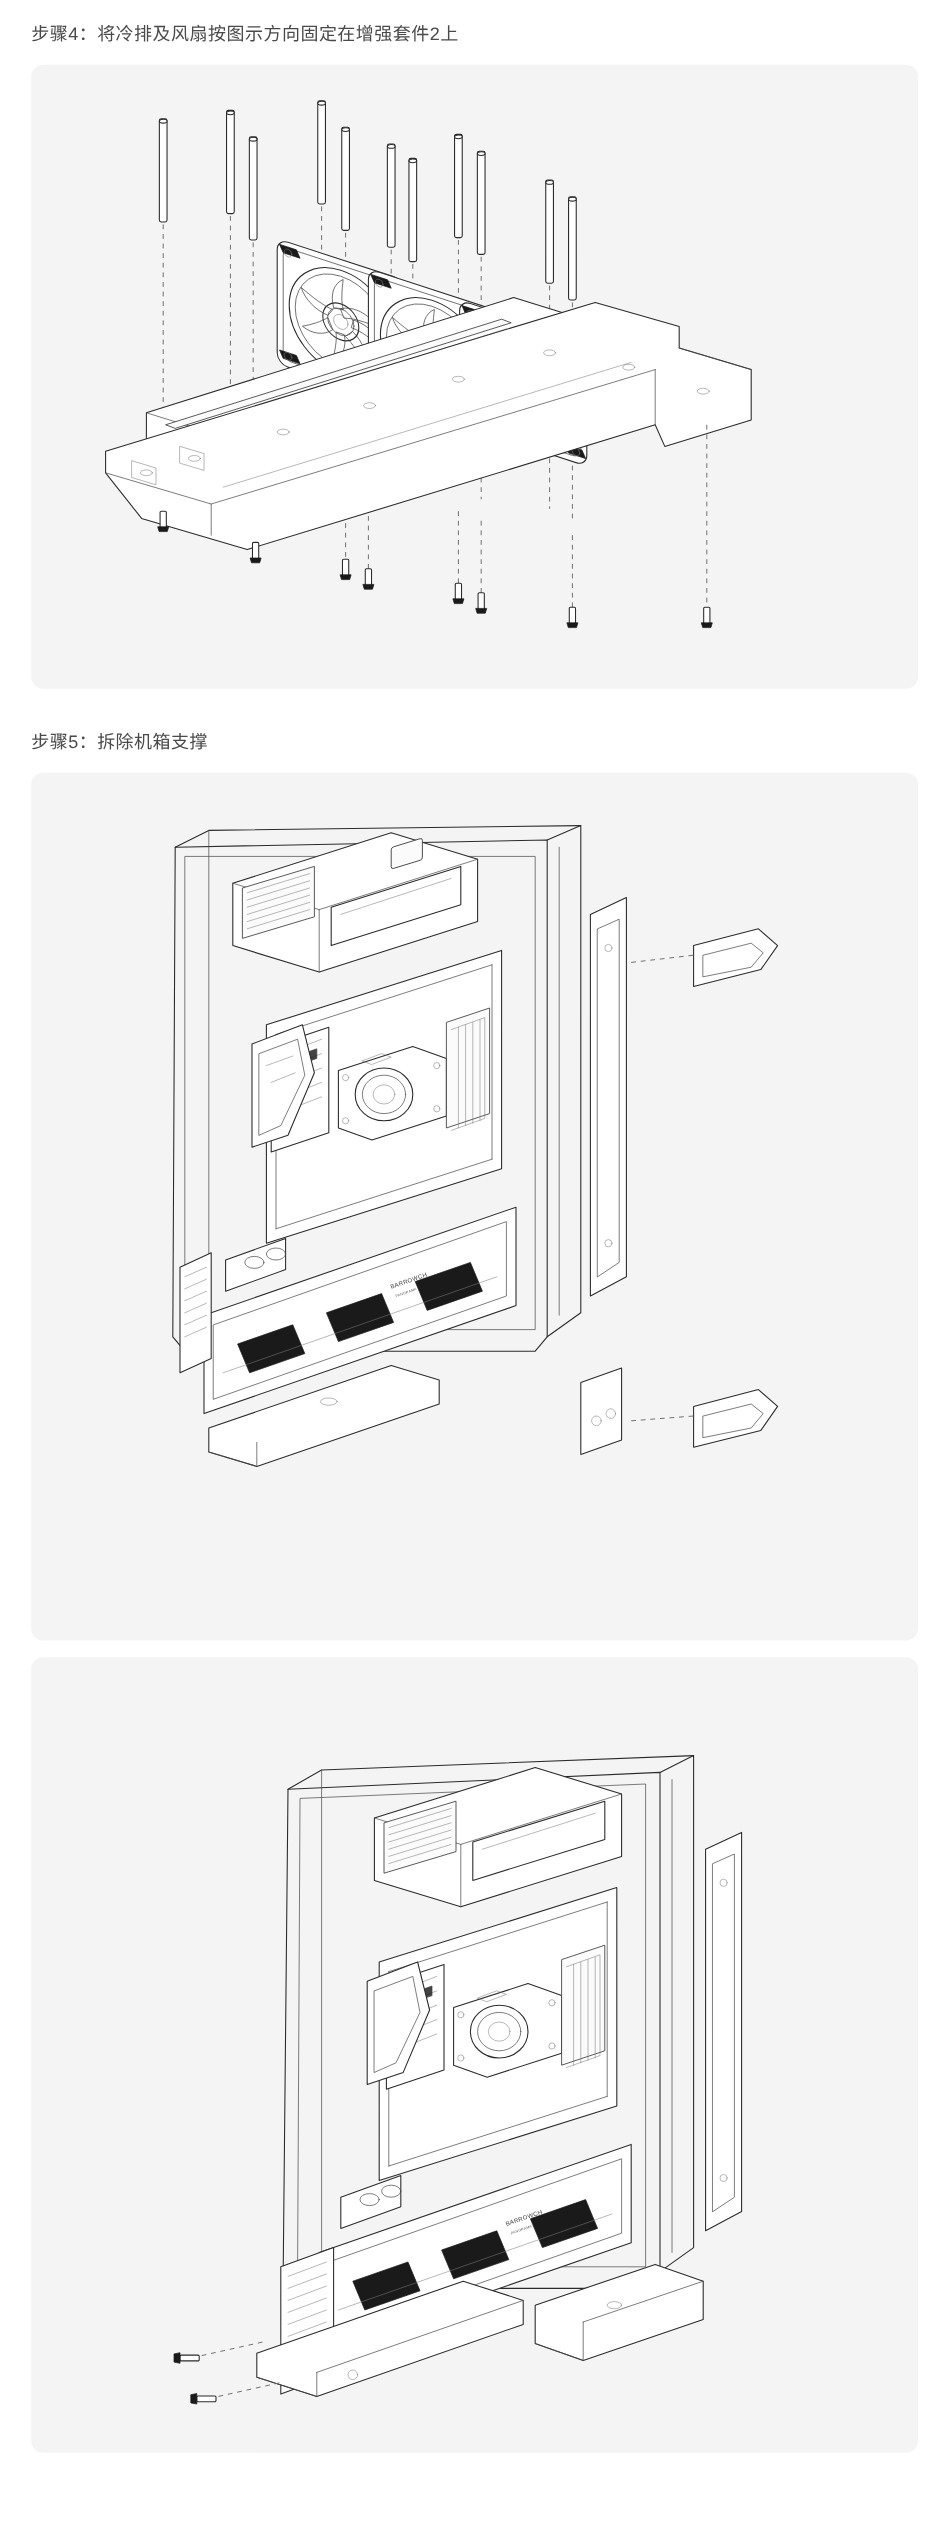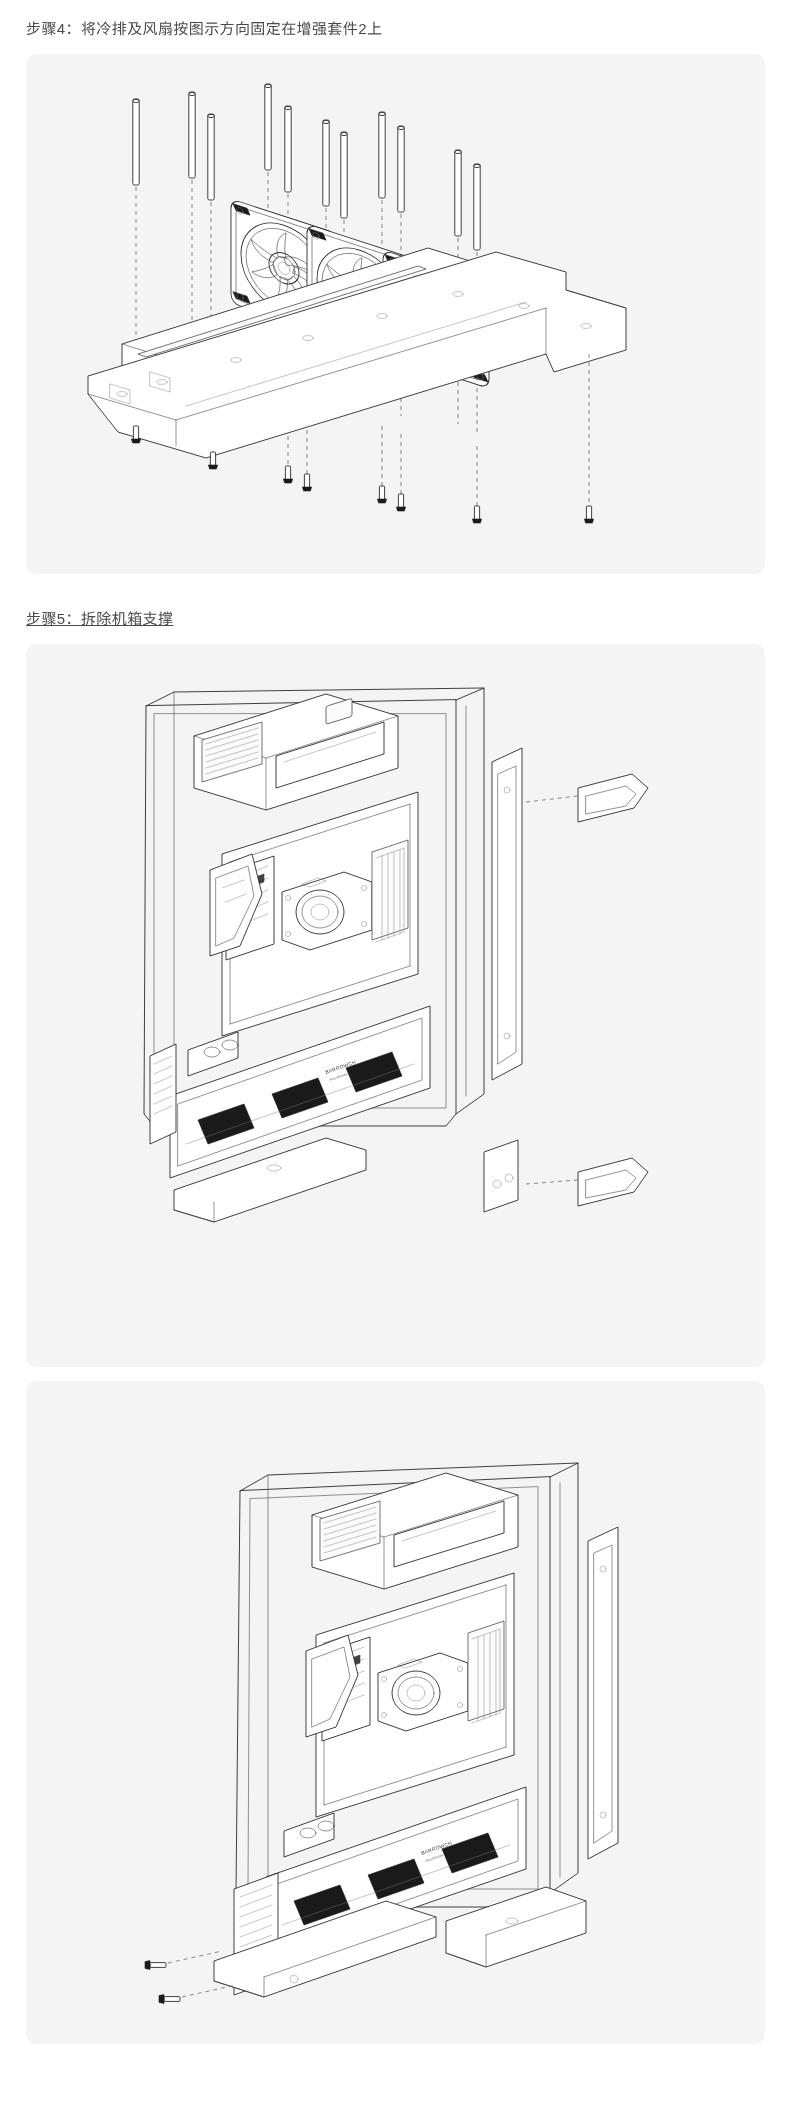--- a/index.html
+++ b/index.html
@@ -26,21 +26,21 @@
   .step-heading {
     font-size: 15px;
     line-height: 22px;
     color: #4a4a4a;
     font-weight: 400;
     letter-spacing: 0.4px;
     padding: 0 0 0 26px;
     margin: 0;
   }
   .step-1 .step-heading { padding-top: 18px; }
-  .step-2 .step-heading { padding-top: 34px; text-decoration: underline; }
+  .step-2 .step-heading { padding-top: 34px; }
   .step-3 .step-heading { padding-top: 34px; }
 
   .figure-panel {
     margin: 14px 0 0 26px;
     width: 739px;
     background: #f4f4f4;
     border-radius: 10px;
     position: relative;
     overflow: hidden;
   }

